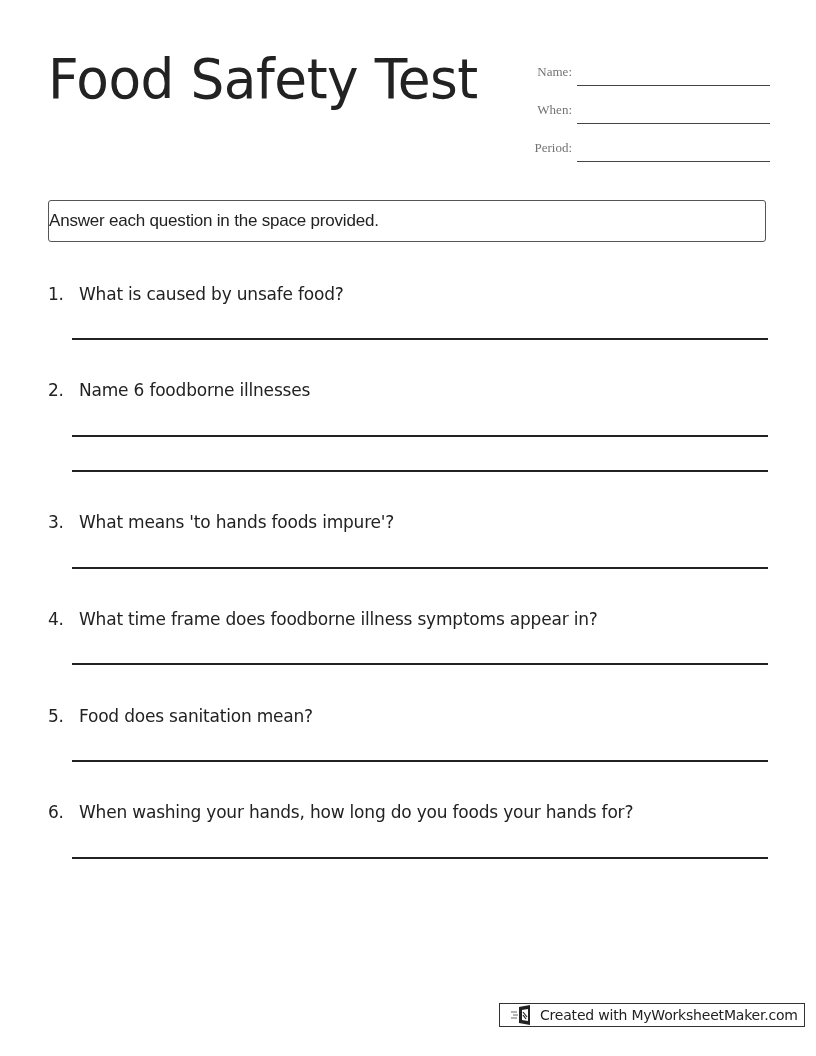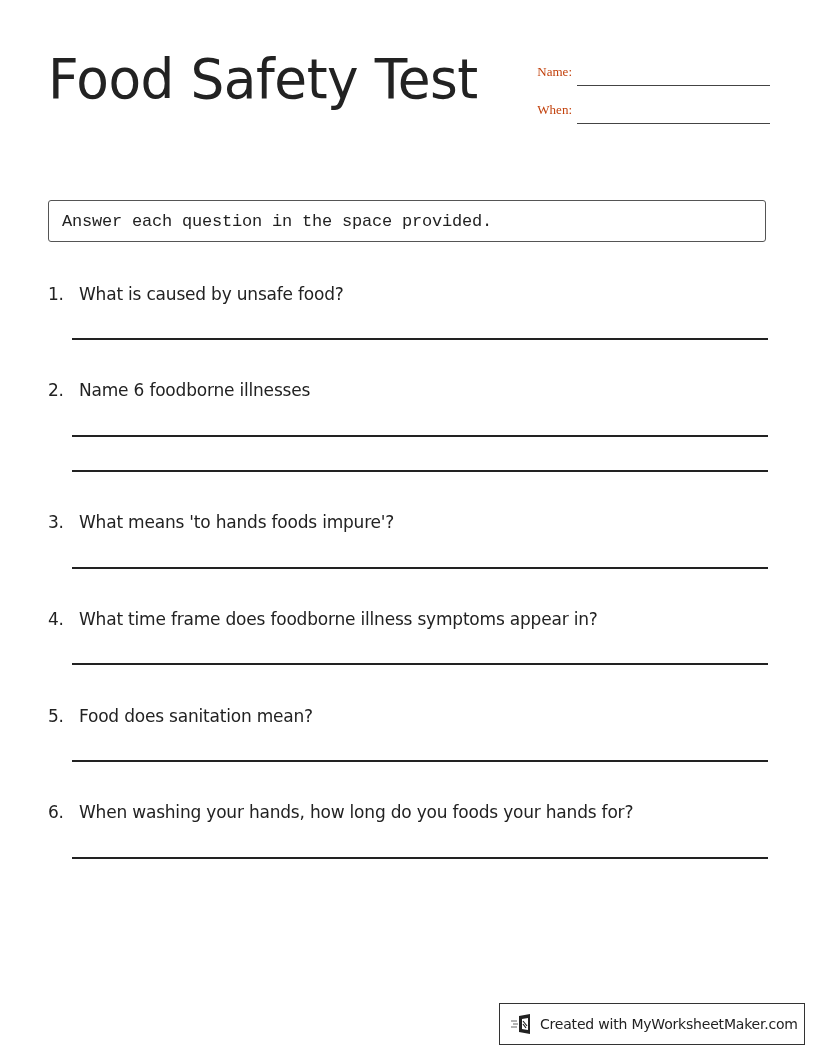--- a/index.html
+++ b/index.html
@@ -38,45 +38,44 @@
     .meta-row {
       display: flex;
       align-items: flex-end;
       height: 38px;
     }
     .meta-label {
       width: 52px;
       text-align: right;
       font-family: "Liberation Serif", serif;
       font-size: 13px;
-      color: #c2410c;
+      color: #737373;
       padding-right: 5px;
       line-height: 1;
       padding-bottom: 8px;
     }
     .meta-line {
       flex: 1;
       border-bottom: 1px solid #444444;
       height: 23px;
     }
     .instructions {
       position: absolute;
       left: 48px;
       top: 200px;
       width: 718px;
       height: 42px;
       border: 1px solid #555555;
       border-radius: 3px;
       box-sizing: border-box;
-      padding-left: 13px;
       display: flex;
       align-items: center;
       font-size: 17px;
       color: #222222;
-      font-family: Liberation Mono, monospace;
+      font-family: Liberation Sans, sans-serif;
       letter-spacing: -0.2px;
     }
     .question {
       position: absolute;
       left: 48px;
       width: 720px;
       font-size: 17px;
       color: #222222;
       letter-spacing: -0.2px;
     }
@@ -97,21 +96,21 @@
       left: 72px;
       width: 696px;
       height: 0;
       border-top: 2px solid #222222;
     }
     .footer-badge {
       position: absolute;
       left: 499px;
       top: 1003px;
       width: 306px;
-      height: 42px;
+      height: 24px;
       box-sizing: border-box;
       border: 1px solid #333333;
       display: flex;
       align-items: center;
       padding-left: 10px;
       font-size: 14px;
       color: #222222;
       font-family: "DejaVu Sans", sans-serif;
       letter-spacing: -0.2px;
     }
@@ -127,20 +126,24 @@
 
 <h1 class="title">Food Safety Test</h1>
 
 <div class="meta">
   <div class="meta-row">
     <span class="meta-label">Name:</span>
     <span class="meta-line"></span>
   </div>
   <div class="meta-row">
     <span class="meta-label">When:</span>
+    <span class="meta-line"></span>
+  </div>
+  <div class="meta-row">
+    <span class="meta-label">Period:</span>
     <span class="meta-line"></span>
   </div>
 </div>
 
 <div class="instructions">Answer each question in the space provided.</div>
 
 <div class="question" style="top:284px;">
   <span class="q-num">1.</span>
   <span class="q-text">What is caused by unsafe food?</span>
 </div>

